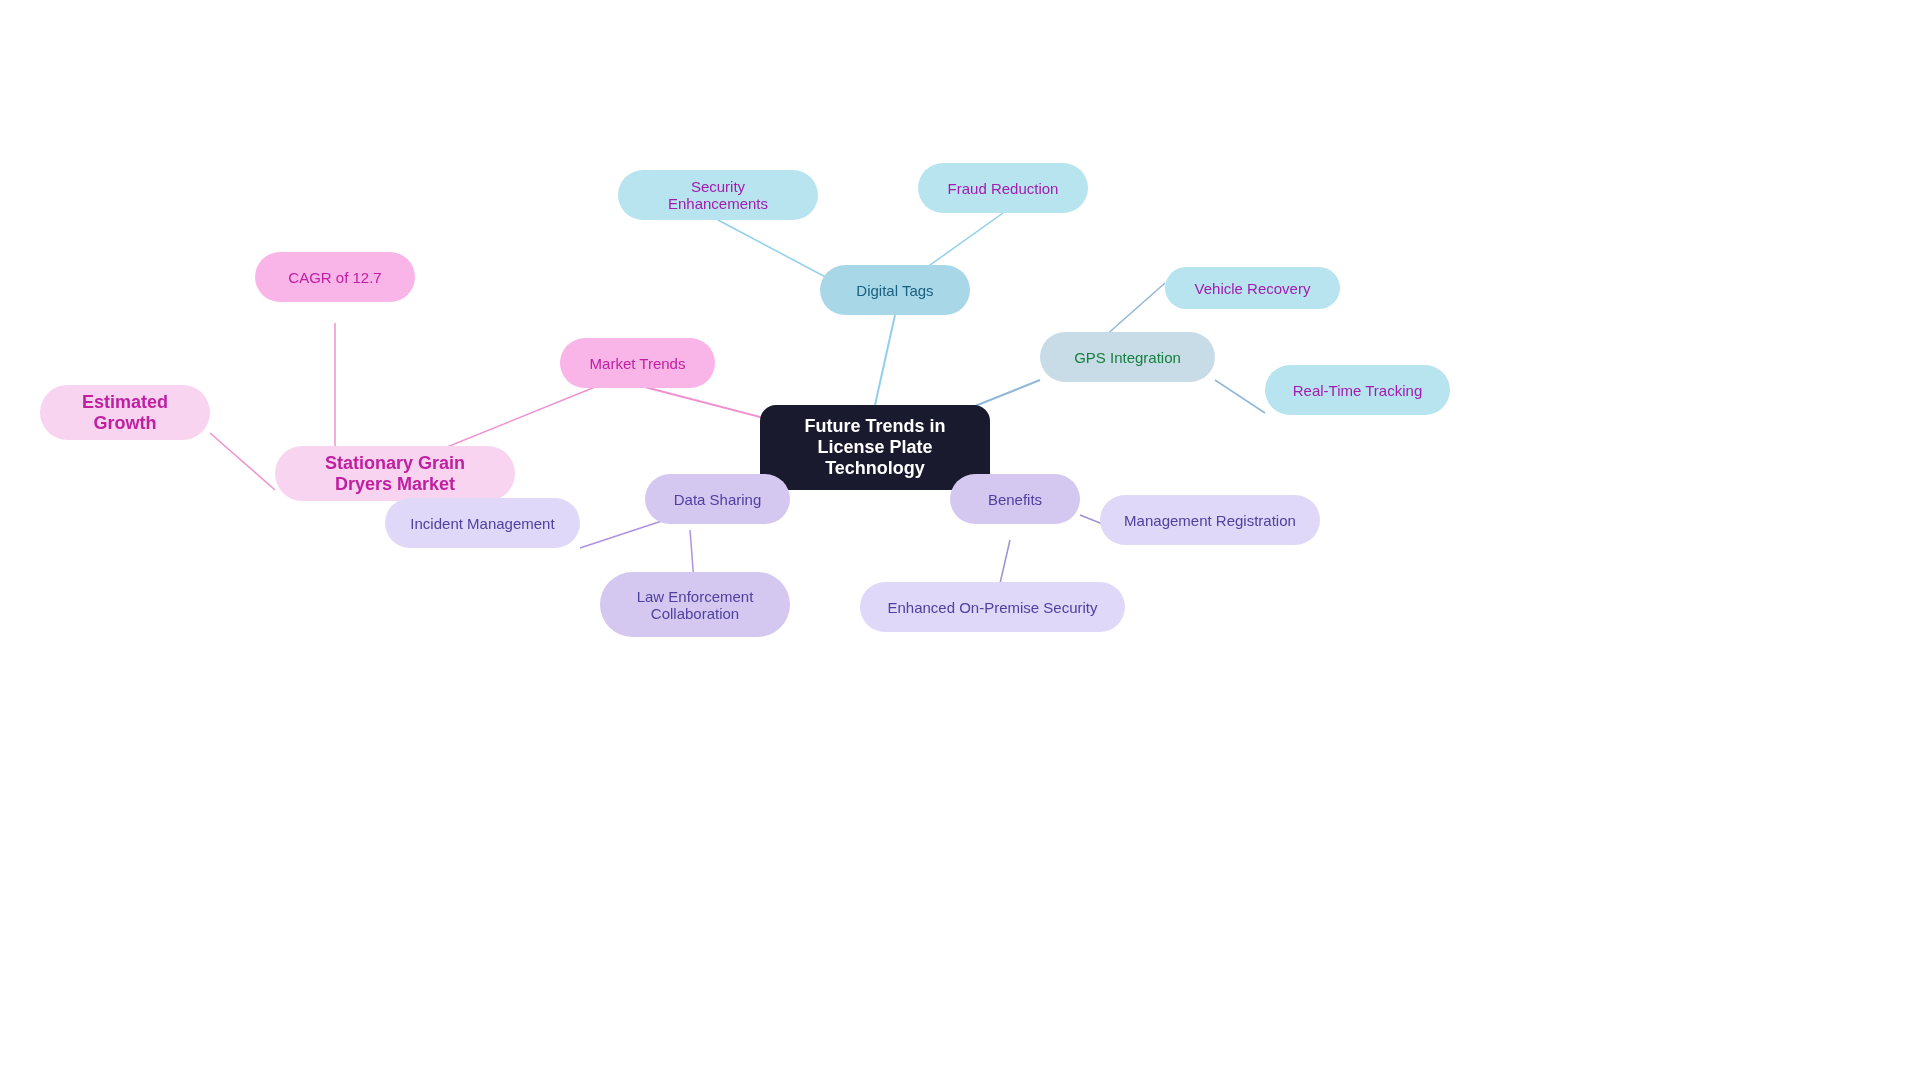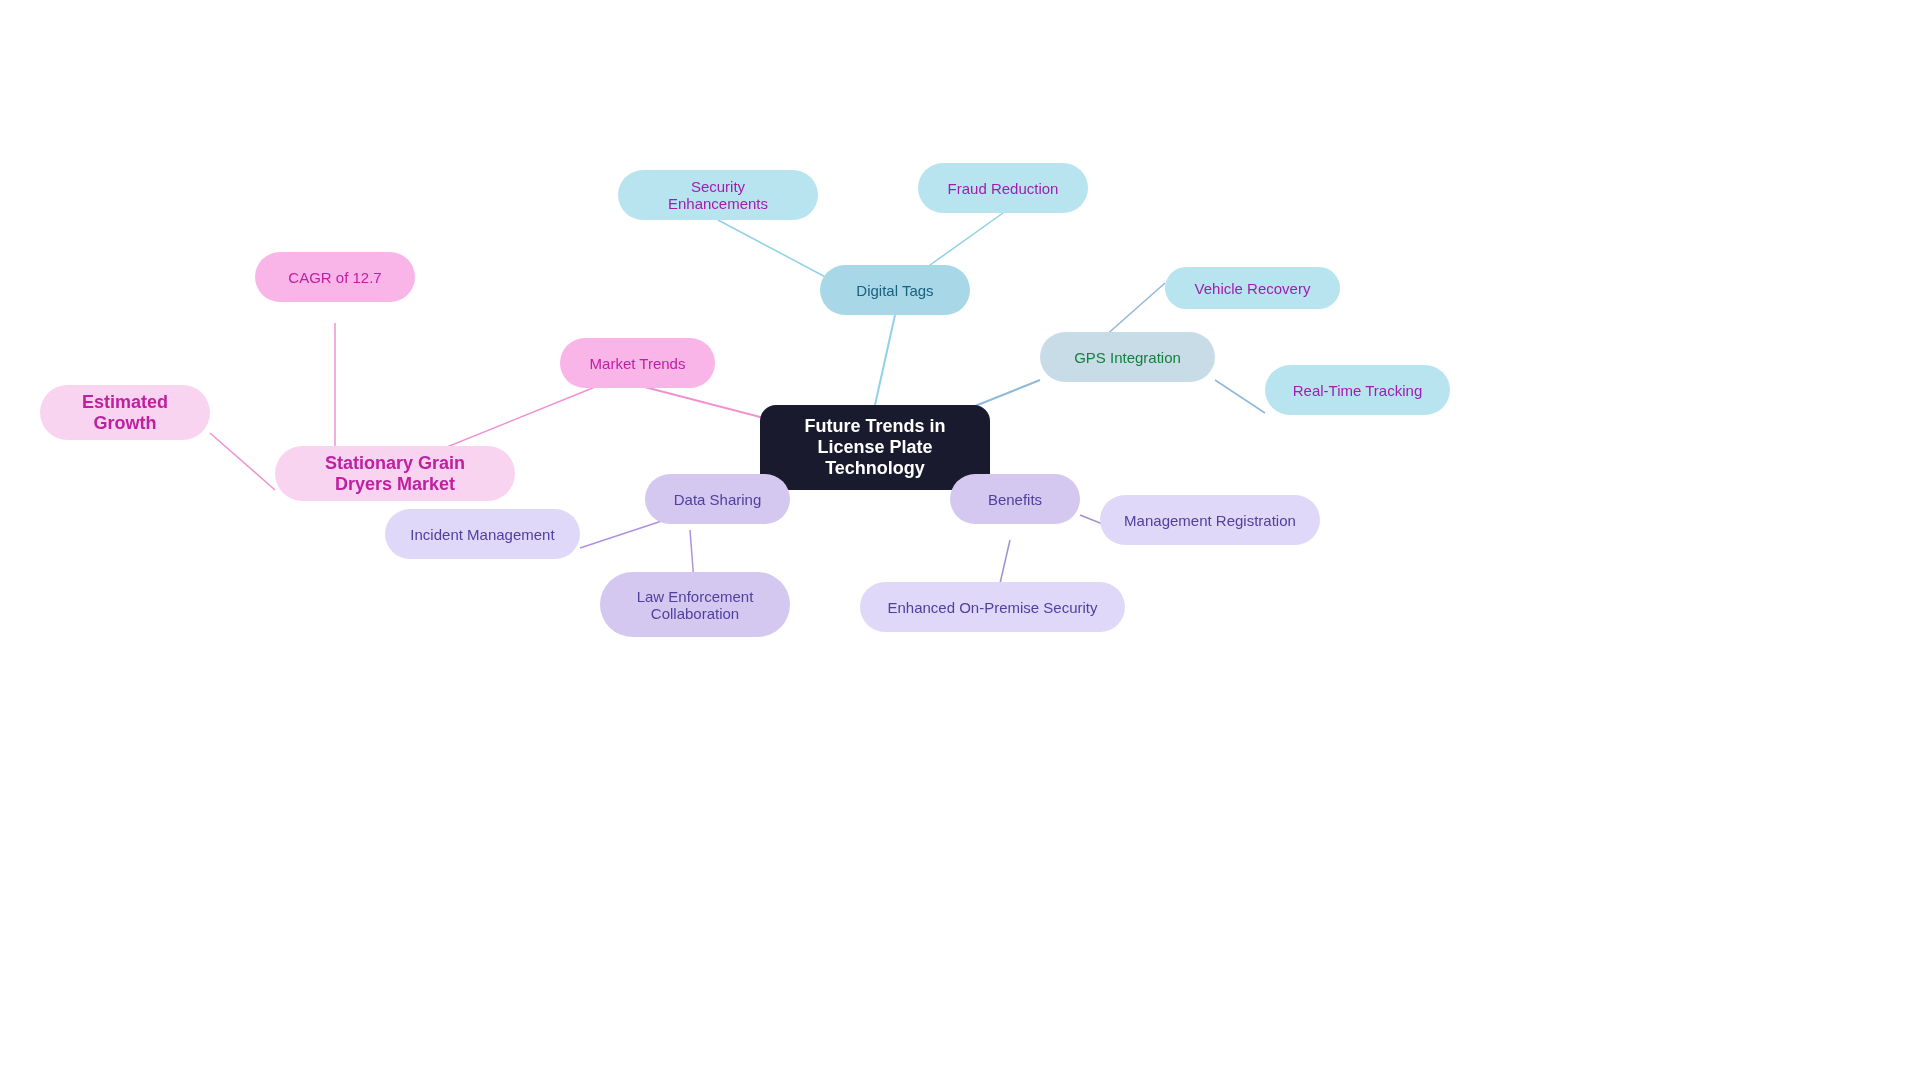--- a/index.html
+++ b/index.html
@@ -166,21 +166,21 @@
 </div>
 
 <div class="node node-blue-light" style="left:1265px; top:365px; width:185px; height:50px;">
   <span>Real-Time Tracking</span>
 </div>
 
 <div class="node node-purple" style="left:645px; top:474px; width:145px; height:50px;">
   <span>Data Sharing</span>
 </div>
 
-<div class="node node-purple-light" style="left:385px; top:498px; width:195px; height:50px;margin-top:11px;">
+<div class="node node-purple-light" style="left:385px; top:498px; width:195px; height:50px;">
   <span>Incident Management</span>
 </div>
 
 <div class="node node-purple" style="left:600px; top:572px; width:190px; height:65px;">
   <span>Law Enforcement Collaboration</span>
 </div>
 
 <div class="node node-purple" style="left:950px; top:474px; width:130px; height:50px;">
   <span>Benefits</span>
 </div>

